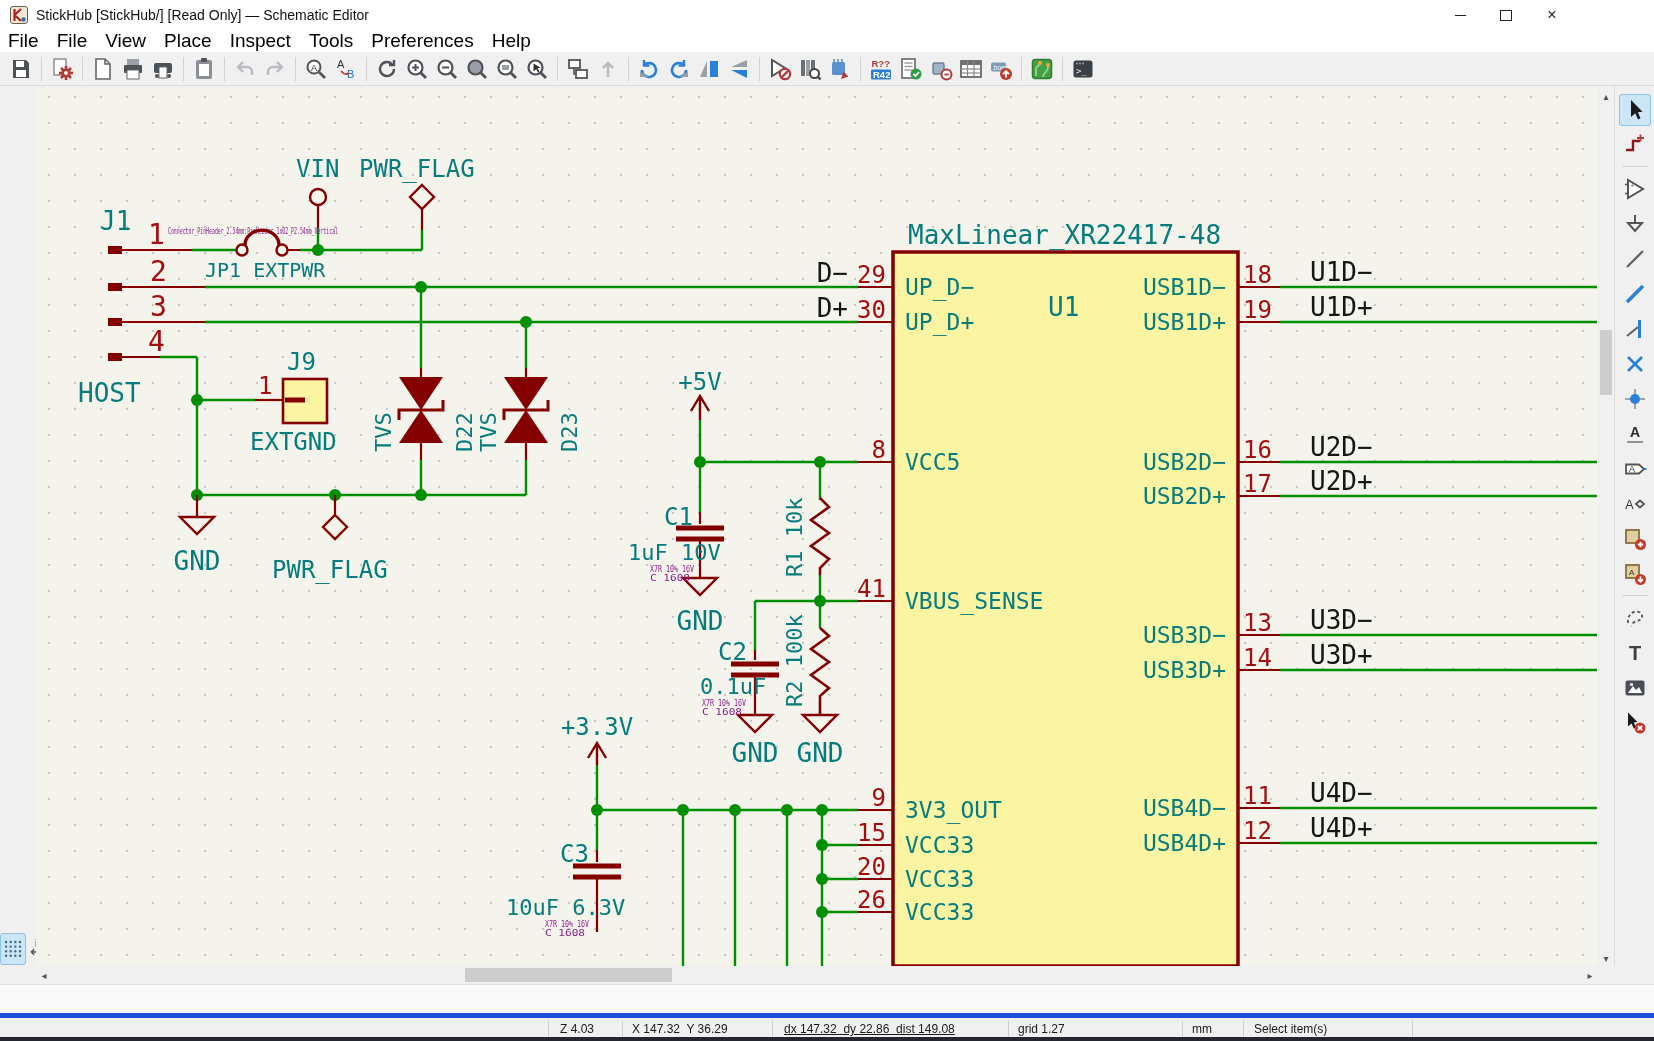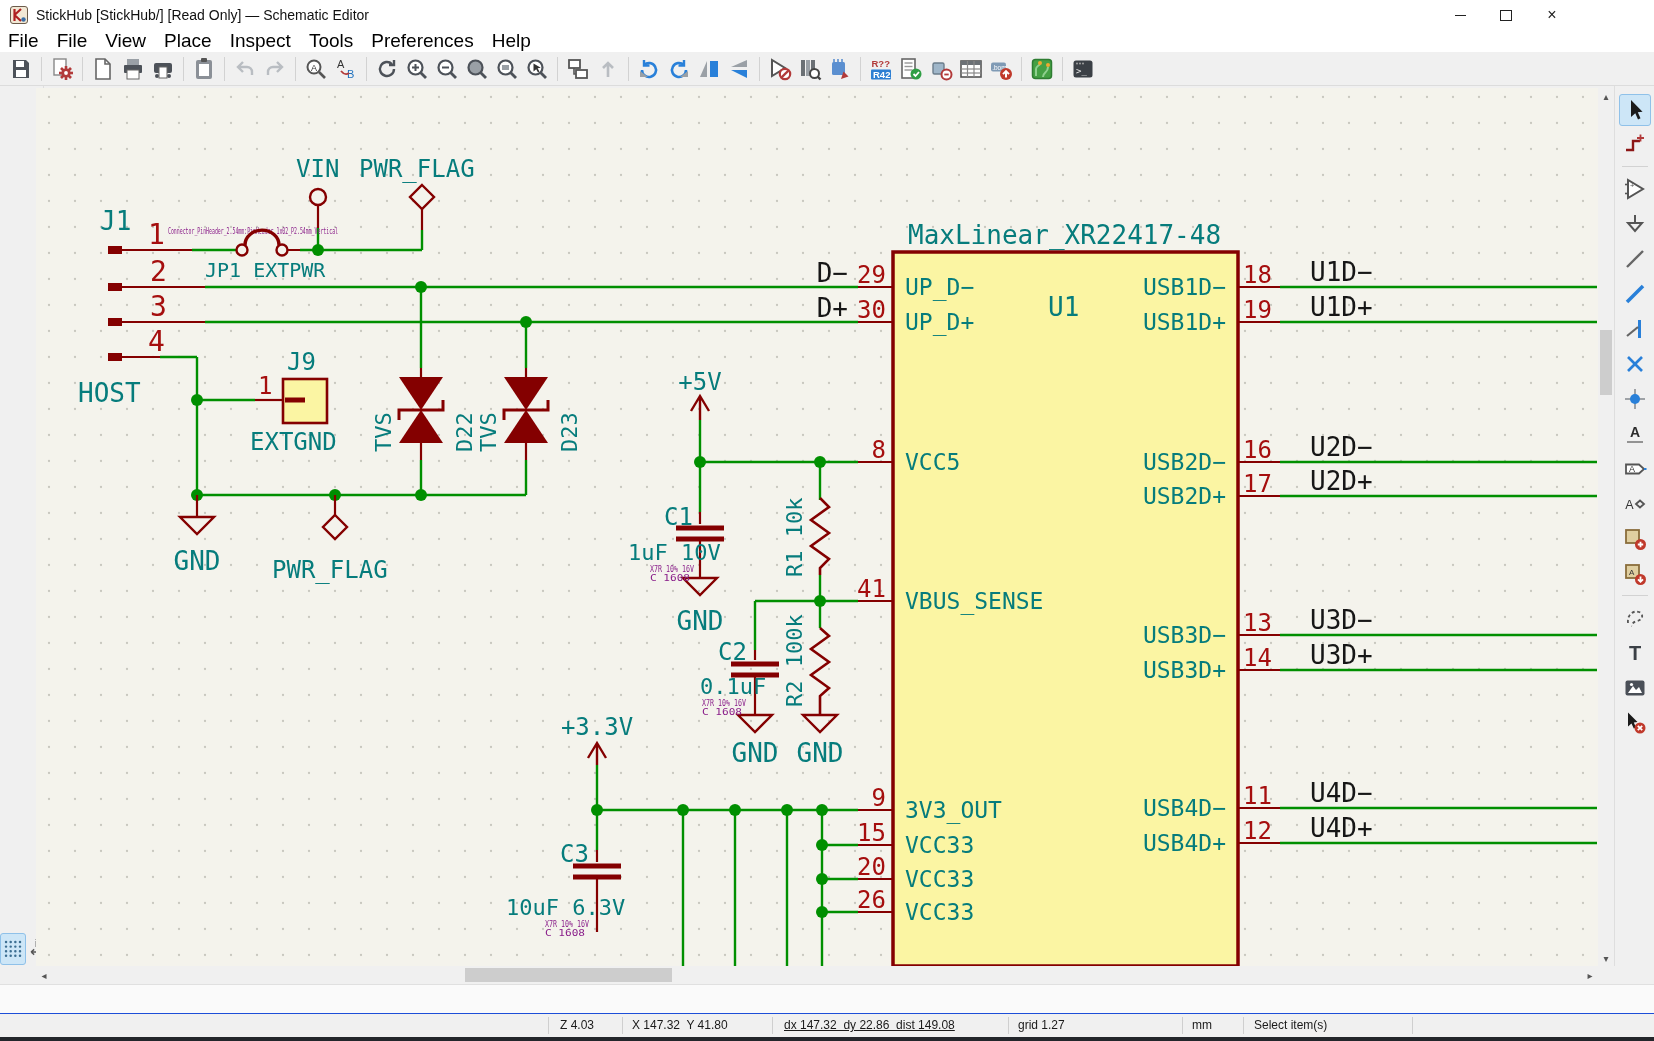--- a/index.html
+++ b/index.html
@@ -37,21 +37,21 @@
   .canvas{position:absolute;left:36px;top:88px;width:1562px;height:878px;}
   
   .vscroll{position:absolute;left:1598px;top:88px;width:16px;height:878px;background:#f0f0f0;}
   .vthumb{position:absolute;left:2px;top:242px;width:12px;height:65px;background:#cdcdcd;}
   .scrollarrow{position:absolute;color:#555;font-size:10px;width:16px;height:16px;display:flex;align-items:center;justify-content:center;}
   .hscroll{position:absolute;left:36px;top:966px;width:1562px;height:18px;background:#f0f0f0;}
   .hthumb{position:absolute;left:429px;top:2px;width:207px;height:14px;background:#cdcdcd;}
   
   .gapband{position:absolute;left:0;top:984px;width:1654px;height:29px;background:#fafafa;border-top:1px solid #e0e0e0;}
   .statusbar{position:absolute;left:0;top:1013px;width:1654px;height:24px;background:#f0f0f0;
-             border-top:1px solid #1d4ed8;font-size:12px;color:#1a1a1a;}
+             border-top:5px solid #1d4ed8;font-size:12px;color:#1a1a1a;}
   .sbfield{position:absolute;top:4px;white-space:pre;}
   .sbsep{position:absolute;top:3px;width:1px;height:17px;background:#cfcfcf;}
   .bottomedge{position:absolute;left:0;top:1037px;width:1654px;height:4px;background:#23262b;}
   
   text.sch{font-family:"DejaVu Sans Mono",monospace;}
   .teal{fill:#067c7c;}
   .pnum{fill:#a50e0e;}
   .blk{fill:#161616;}
   .purp{fill:#8a1f8a;}
 </style>
@@ -772,21 +772,21 @@
           <path d="M14.8 14.8 l4.4 4.4 M19.2 14.8 l-4.4 4.4" stroke="#fff" stroke-width="1.8"></path>
         </svg>
       </div>
   </div>
 
   <div class="gapband"></div>
   <div class="statusbar">
     <div class="sbsep" style="left:548px;"></div>
     <span class="sbfield" style="left:560px;">Z 4.03</span>
     <div class="sbsep" style="left:622px;"></div>
-    <span class="sbfield" style="left:632px;">X 147.32  Y 41.80</span>
+    <span class="sbfield" style="left:632px;">X 147.32  Y 36.29</span>
     <div class="sbsep" style="left:772px;"></div>
     <span class="sbfield" style="left:784px;text-decoration:underline;">dx 147.32  dy 22.86  dist 149.08</span>
     <div class="sbsep" style="left:1008px;"></div>
     <span class="sbfield" style="left:1018px;">grid 1.27</span>
     <div class="sbsep" style="left:1182px;"></div>
     <span class="sbfield" style="left:1192px;">mm</span>
     <div class="sbsep" style="left:1243px;"></div>
     <span class="sbfield" style="left:1254px;">Select item(s)</span>
     <div class="sbsep" style="left:1412px;"></div>
   </div>

